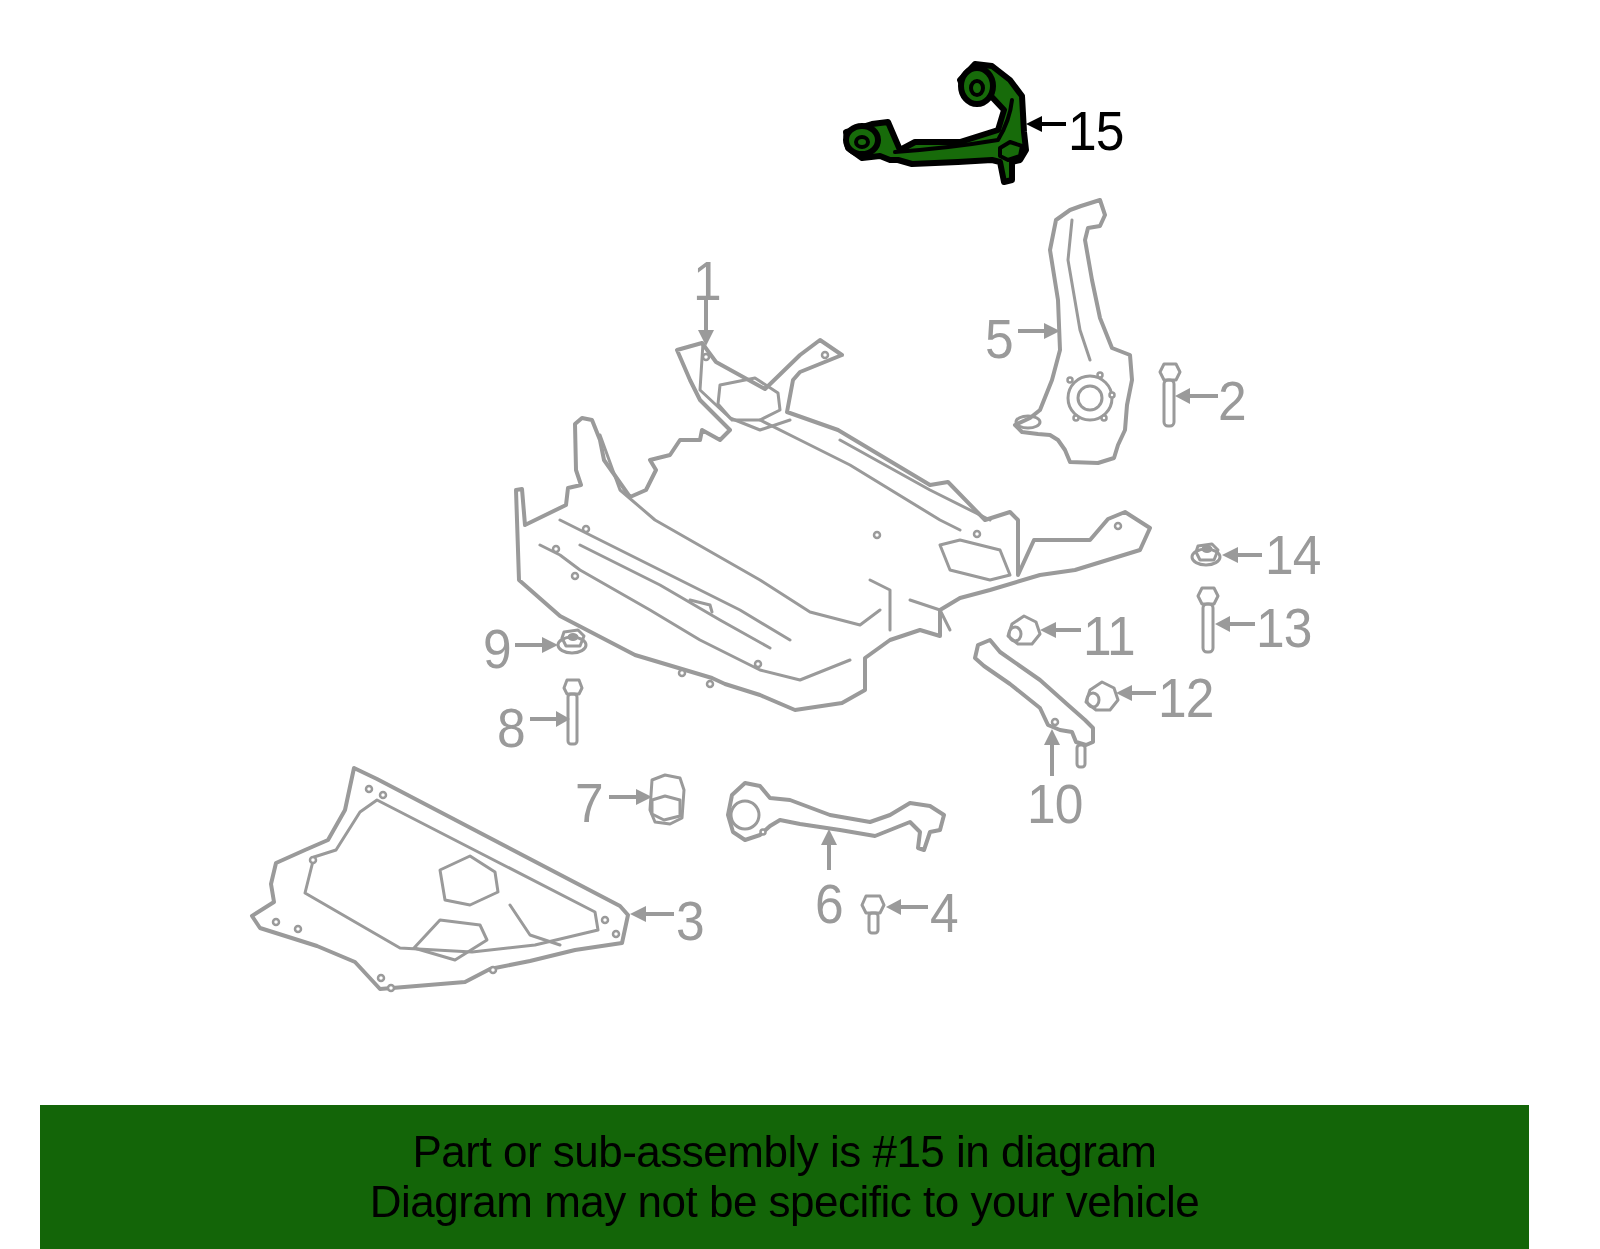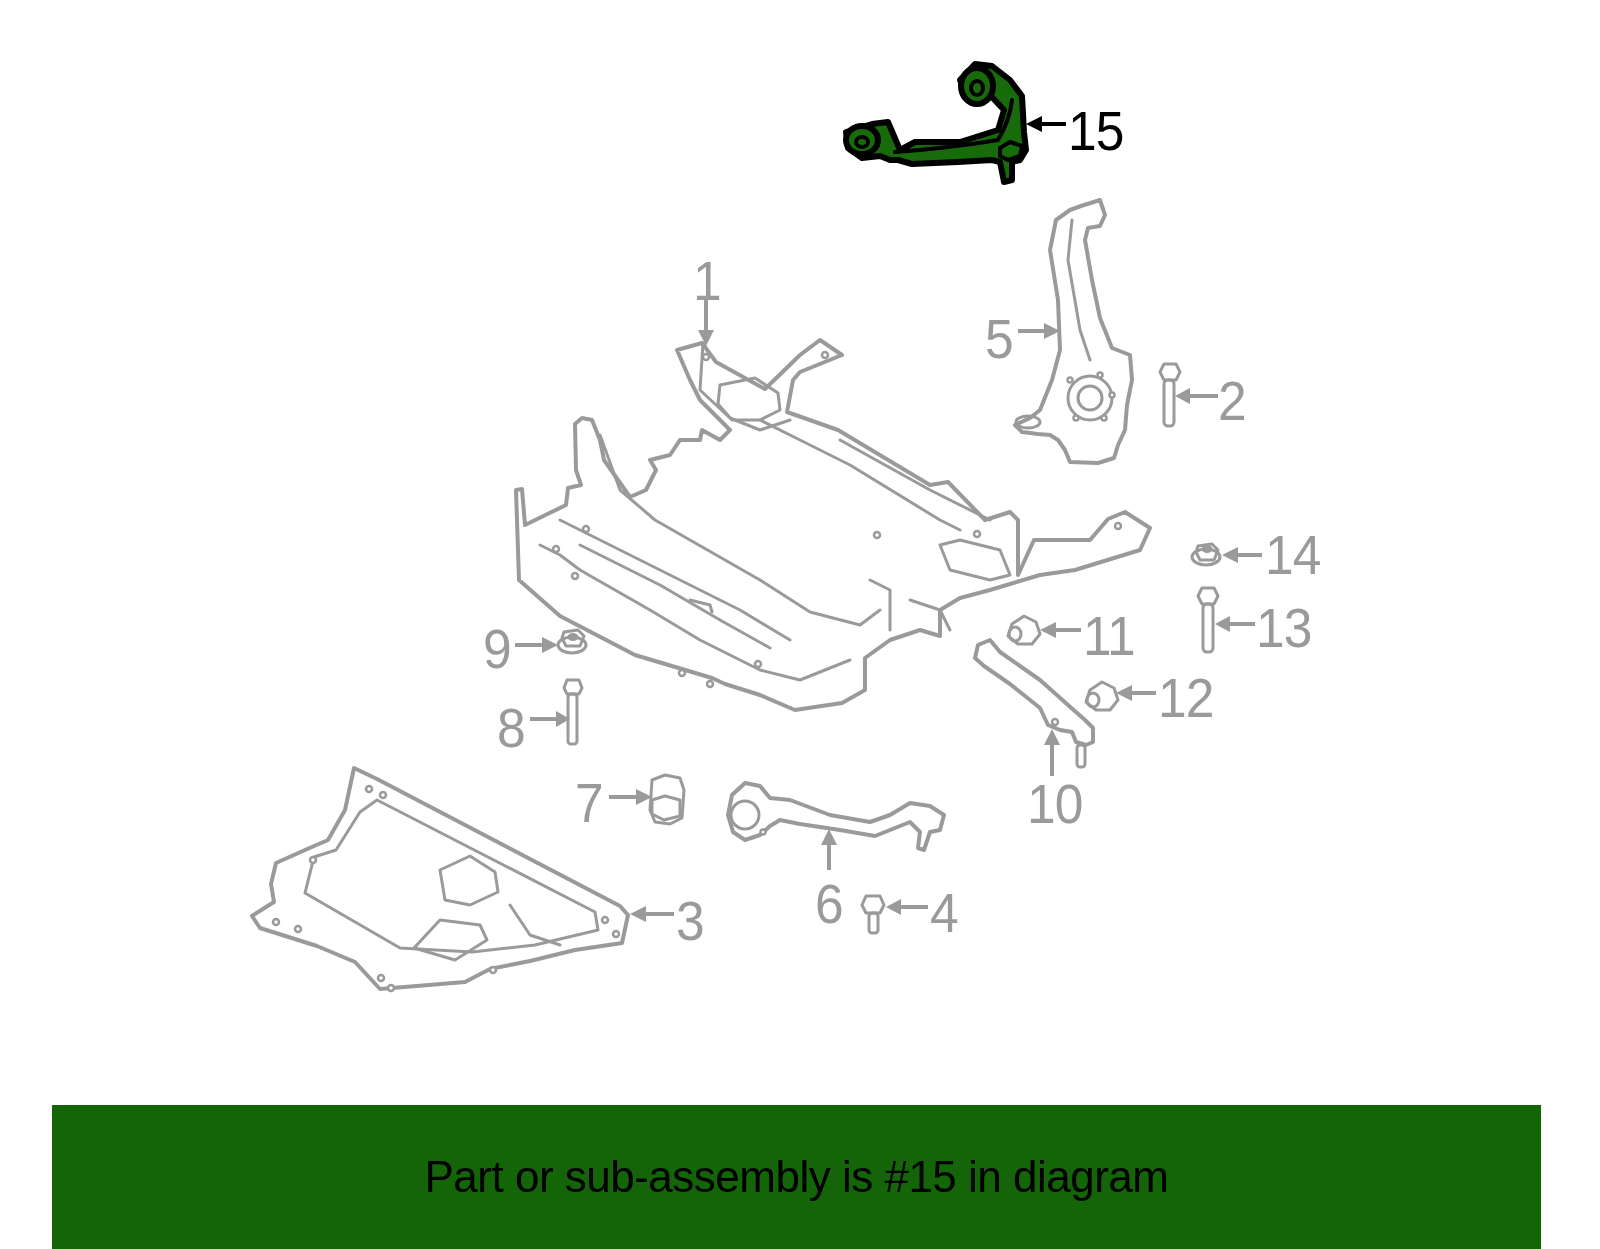--- a/index.html
+++ b/index.html
@@ -9,21 +9,21 @@
     .part { fill: none; stroke: #9a9a9a; stroke-width: 4; stroke-linejoin: round; stroke-linecap: round; }
     .part-thin { fill: none; stroke: #9a9a9a; stroke-width: 3; stroke-linejoin: round; stroke-linecap: round; }
     .hole { fill: #ffffff; stroke: #9a9a9a; stroke-width: 2.5; }
     .callout-line { stroke: #9a9a9a; stroke-width: 4; }
     .callout-head { fill: #9a9a9a; }
     .label { position: absolute; font-size: 56px; color: #9a9a9a; line-height: 1; letter-spacing: -1px;
              transform: scaleX(0.92); transform-origin: left top; }
     .label.active { color: #000000; }
     .hl-fill { fill: #176b0a; stroke: #000; stroke-width: 6; stroke-linejoin: round; }
     .hl-line { fill: none; stroke: #000; stroke-width: 4; stroke-linejoin: round; stroke-linecap: round; }
-    #banner { position: absolute; left: 52px; top: 1105px; width: 1489px; height: 144px;
+    #banner { position: absolute; left: 40px; top: 1105px; width: 1489px; height: 144px;
               background: #136508; display: flex; flex-direction: column; align-items: center; justify-content: center; }
     #banner .line { color: #000000; font-size: 44px; line-height: 50px; letter-spacing: -0.5px; }
   </style>
 </head>
 <body>
 
 <svg id="diagram" viewBox="0 0 1600 1100" xmlns="http://www.w3.org/2000/svg">
 
   <g>
     <path class="hl-fill" d="M872,124 L888,122 L900,150 L915,142 L960,142 L998,130 L1004,110 L990,95 L968,100 L960,80 L975,64 L992,66 L1010,80 L1022,96 L1024,132 L1026,150 L1020,160 L1012,162 L1012,180 L1004,182 L1000,162 L992,160 L958,162 L912,164 L898,160 L890,160 L880,156 L862,158 L848,148 L846,132 Z"></path>
@@ -212,13 +212,14 @@
 <div class="label" style="left:483px; top:621px;">9</div>
 <div class="label" style="left:1027px; top:776px;">10</div>
 <div class="label" style="left:1083px; top:608px;">11</div>
 <div class="label" style="left:1158px; top:670px;">12</div>
 <div class="label" style="left:1256px; top:600px;">13</div>
 <div class="label" style="left:1265px; top:527px;">14</div>
 <div class="label active" style="left:1068px; top:103px;">15</div>
 
 <div id="banner">
   <div class="line">Part or sub-assembly is #15 in diagram</div>
+  <div class="line">Diagram may not be specific to your vehicle</div>
 </div>
 
 </body></html>

